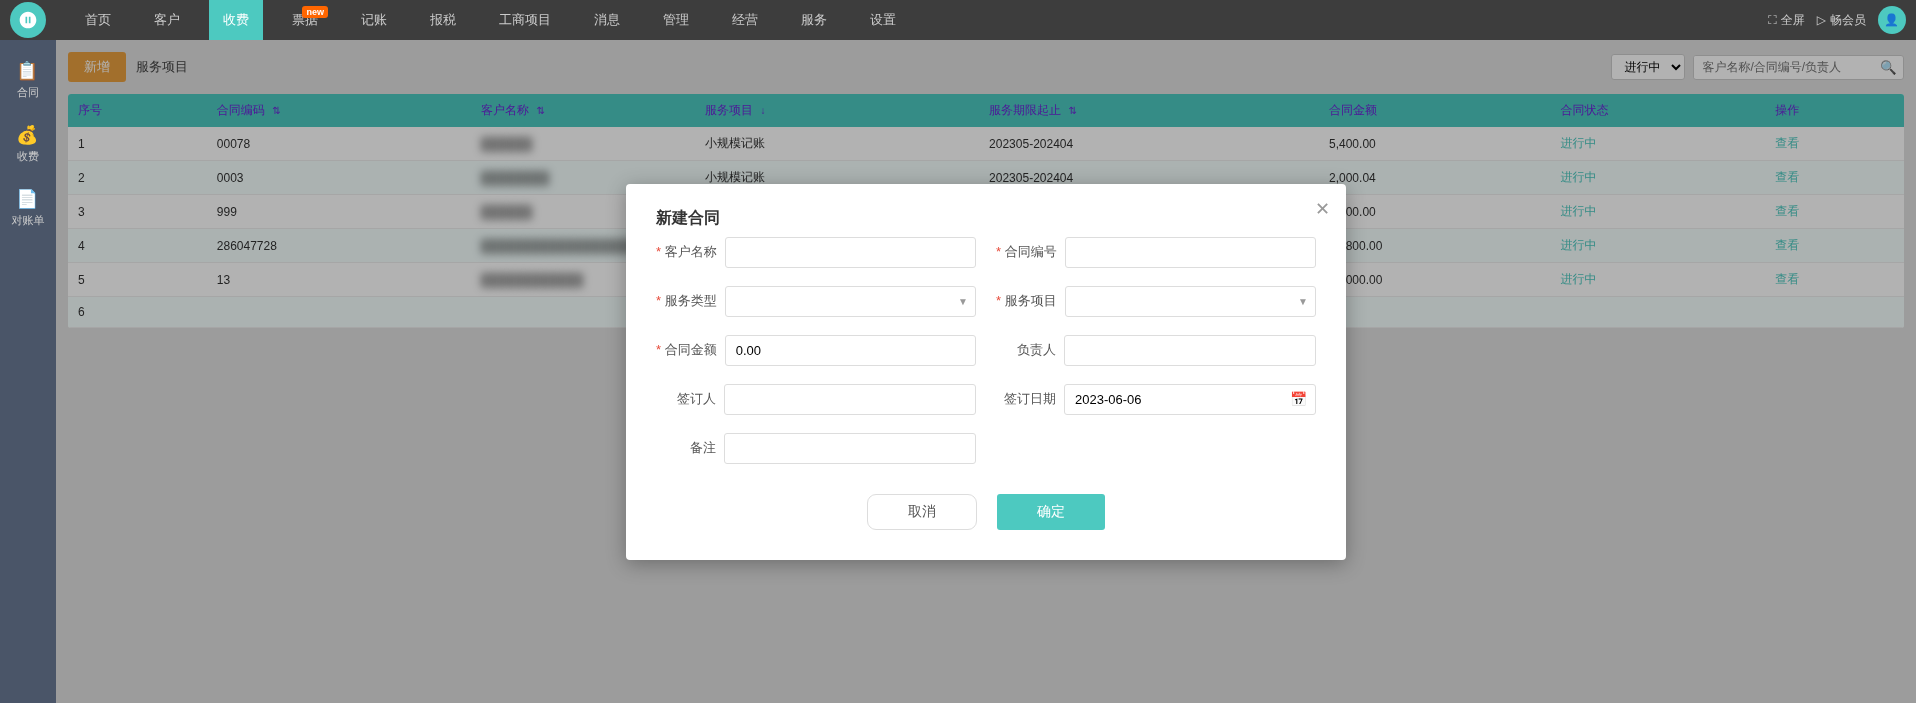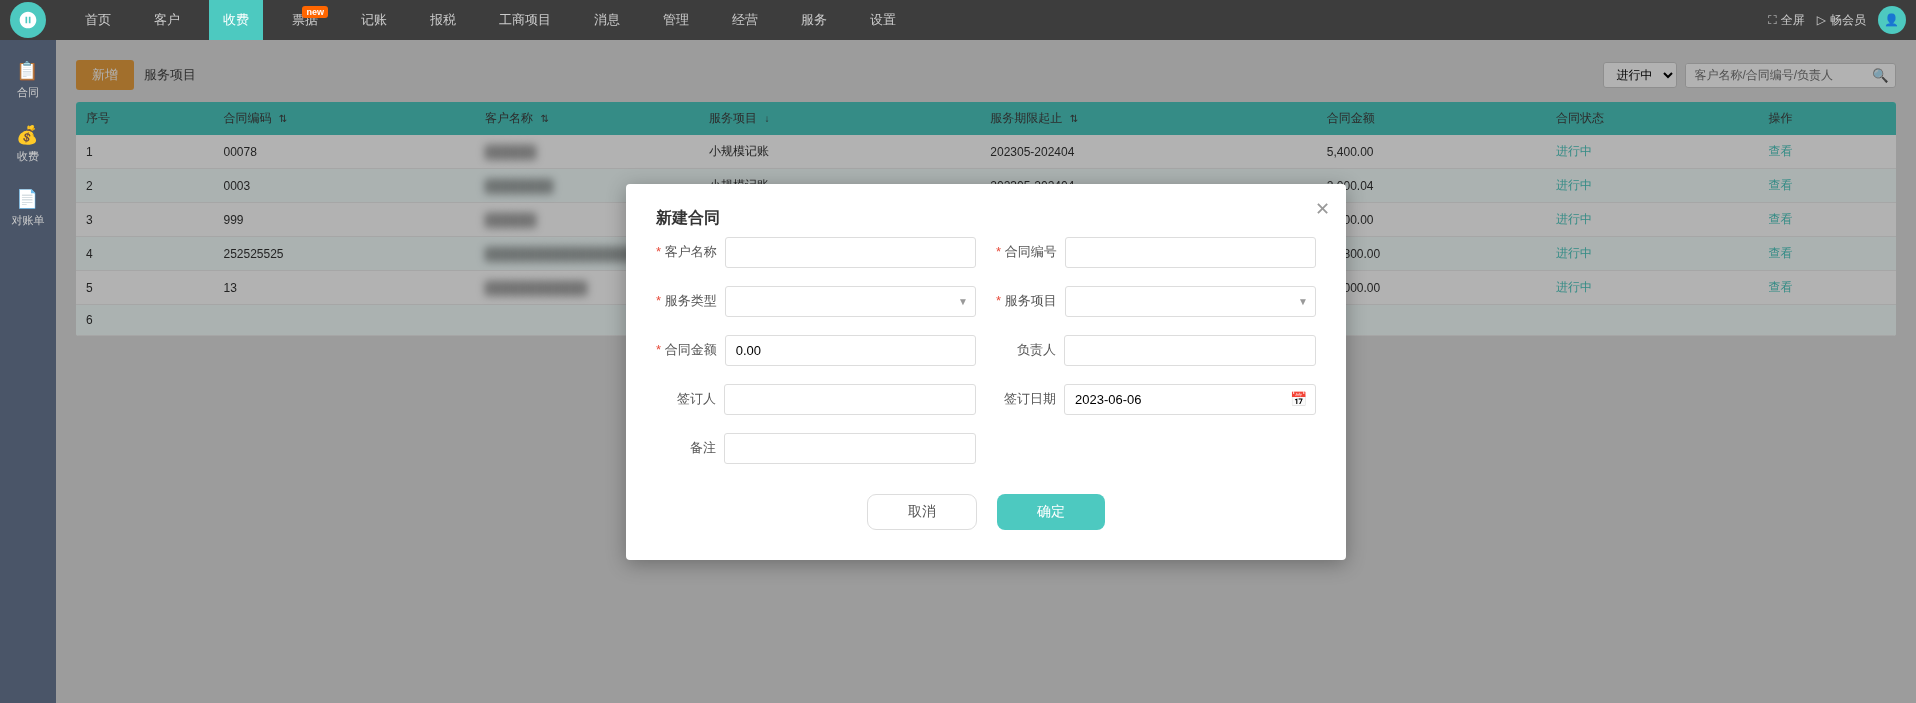--- a/index.html
+++ b/index.html
@@ -19,37 +19,37 @@
     
     .main-layout { display: flex; flex: 1; overflow: hidden; }
 
     
     .sidebar { width: 56px; background: #4a5568; display: flex; flex-direction: column; align-items: center; padding-top: 10px; gap: 4px; flex-shrink: 0; }
     .sidebar-item { display: flex; flex-direction: column; align-items: center; color: #ccc; padding: 10px 0; width: 100%; cursor: pointer; gap: 3px; font-size: 11px; }
     .sidebar-item .icon { font-size: 18px; }
     .sidebar-item span { font-size: 11px; color: #ccc; }
 
     
-    .content { flex: 1; background: #e0e0e0; padding: 20px; overflow: auto; position: relative; }
+    .content { flex: 1; background: #e0e0e0; padding: 12px; overflow: auto; position: relative; }
 
     
     .toolbar { display: flex; align-items: center; gap: 10px; margin-bottom: 12px; }
     .btn-new { background: #e8a040; color: #fff; border: none; padding: 6px 16px; border-radius: 3px; cursor: pointer; font-size: 13px; }
     .service-label { font-size: 13px; color: #444; }
     .status-select-wrap { margin-left: auto; display: flex; align-items: center; gap: 8px; }
     .status-select { border: 1px solid #ccc; padding: 4px 8px; border-radius: 3px; font-size: 12px; background: #fff; }
     .search-wrap { display: flex; align-items: flex-start; border: 1px solid #ccc; border-radius: 3px; background: #fff; overflow: hidden; }
     .search-input { border: none; outline: none; padding: 4px 8px; font-size: 12px; width: 180px; }
     .search-btn { background: none; border: none; padding: 4px 6px; cursor: pointer; color: #666; }
 
     
     .table-wrap { background: #fff; border-radius: 3px; overflow: hidden; }
     table { width: 100%; border-collapse: collapse; }
     thead tr { background: #4dc9c0; }
-    thead th { color: #404040; padding: 8px 10px; text-align: left; font-size: 12px; font-weight: normal; }
+    thead th { color: #6d28d9; padding: 8px 10px; text-align: left; font-size: 12px; font-weight: normal; }
     thead th .sort { margin-left: 4px; font-size: 10px; }
     tbody tr:nth-child(even) { background: #f5fffe; }
     tbody tr:nth-child(odd) { background: #fff; }
     tbody tr td { padding: 8px 10px; font-size: 12px; color: #333; border-bottom: 1px solid #eee; }
     .status-badge { color: #4dc9c0; font-size: 12px; }
     .action-link { color: #4dc9c0; cursor: pointer; text-decoration: none; }
 
     
     .modal-overlay { position: absolute; top: 0; left: 0; right: 0; bottom: 0; background: rgba(0,0,0,0.3); display: flex; align-items: center; justify-content: center; z-index: 100; }
     .modal { background: #fff; border-radius: 4px; width: 720px; padding: 24px 30px 30px; position: relative; box-shadow: 0 4px 20px rgba(0,0,0,0.3); }
@@ -61,21 +61,21 @@
     .form-label.required::before { content: '* '; color: #e74c3c; }
     .form-input { flex: 1; border: 1px solid #ddd; border-radius: 3px; padding: 7px 10px; font-size: 13px; outline: none; }
     .form-select-wrap { flex: 1; position: relative; }
     .form-select-wrap select { width: 100%; border: 1px solid #ddd; border-radius: 3px; padding: 7px 10px; font-size: 13px; appearance: none; background: #fff; }
     .form-select-arrow { position: absolute; right: 8px; top: 50%; transform: translateY(-50%); color: #999; font-size: 10px; pointer-events: none; }
     .date-wrap { flex: 1; position: relative; }
     .date-wrap input { width: 100%; border: 1px solid #ddd; border-radius: 3px; padding: 7px 10px; font-size: 13px; }
     .date-icon { position: absolute; right: 8px; top: 50%; transform: translateY(-50%); color: #999; font-size: 14px; cursor: pointer; }
     .modal-footer { display: flex; justify-content: center; gap: 20px; margin-top: 30px; }
     .btn-cancel { padding: 8px 40px; border: 1px solid #ddd; background: #fff; border-radius: 9px; cursor: pointer; font-size: 14px; color: #555; }
-    .btn-confirm { padding: 8px 40px; background: #4dc9c0; color: #fff; border: none; border-radius: 8px; cursor: pointer; font-size: 14px; }
+    .btn-confirm { padding: 8px 40px; background: #4dc9c0; color: #fff; border: none; border-radius: 3px; cursor: pointer; font-size: 14px; }
   </style>
 </head>
 <body>
 
 <div class="top-nav">
   <div class="nav-logo">
     <svg viewBox="0 0 24 24" fill="white">
         <path d="M12 2C6.48 2 2 6.48 2 12s4.48 10 10 10 10-4.48 10-10S17.52 2 12 2zm-1 14H9V8h2v8zm4 0h-2V8h2v8z"></path>
       </svg>
   </div>
@@ -184,21 +184,21 @@
     <td>999</td>
     <td style="color:transparent;text-shadow:0 0 8px rgba(0,0,0,0.4)">██████</td>
     <td>小规模记账</td>
     <td>202305-202404</td>
     <td>6,000.00</td>
     <td class="status-badge">进行中</td>
     <td><a class="action-link">查看</a></td>
   </tr>
             <tr>
     <td>4</td>
-    <td>252525525</td>
+    <td>286047728</td>
     <td style="color:transparent;text-shadow:0 0 8px rgba(0,0,0,0.4)">████████████████████████</td>
     <td>一般纳税人...</td>
     <td>201807-202403</td>
     <td>82,800.00</td>
     <td class="status-badge">进行中</td>
     <td><a class="action-link">查看</a></td>
   </tr>
             <tr>
     <td>5</td>
     <td>13</td>

